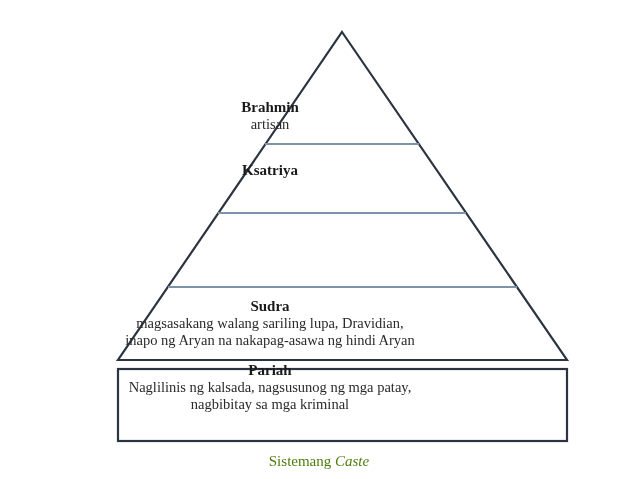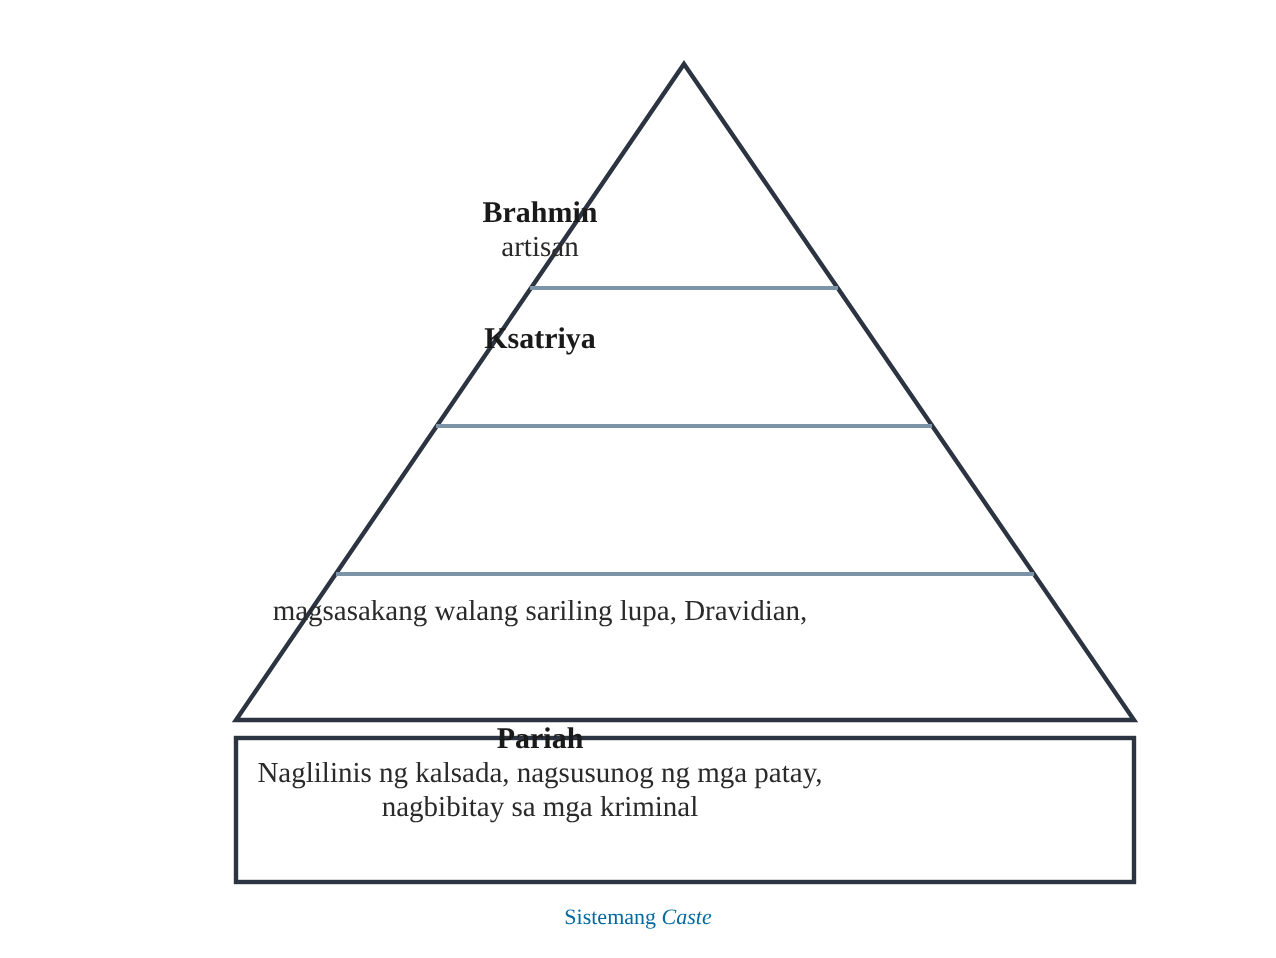--- a/index.html
+++ b/index.html
@@ -2,21 +2,21 @@
 <html><head>
 <meta charset="utf-8">
 <style>
   html, body { margin:0; padding:0; background:#ffffff; }
   body { width:638px; height:479px; position:relative; overflow:hidden;
          font-family:"Liberation Serif", "DejaVu Serif", serif; color:#222; }
   svg.pyr { position:absolute; left:0; top:0; }
   .lbl { position:absolute; left:0; width:540px; text-align:center; line-height:17px; font-size:14.5px; }
   .lbl b { display:block; font-weight:bold; font-size:15px; color:#1a1a1a; }
   .lbl span { display:block; color:#2a2a2a; }
-  .caption { position:absolute; left:0; width:638px; top:453px; text-align:center; font-size:11px; color:#0369a1; }
+  .caption { position:absolute; left:0; width:638px; top:453px; text-align:center; font-size:15px; color:#4d7c0f; }
   .caption i { font-style:italic; }
 </style>
 </head>
 <body>
 
 <svg class="pyr" width="638" height="479">
   <polygon points="342,32 567,360 118,360" fill="#ffffff" stroke="#2b3440" stroke-width="2.2" stroke-linejoin="miter"></polygon>
   <line x1="265" y1="144" x2="419" y2="144" stroke="#7d93a8" stroke-width="2"></line>
   <line x1="218" y1="213" x2="466" y2="213" stroke="#7d93a8" stroke-width="2"></line>
   <line x1="168" y1="287" x2="517" y2="287" stroke="#7d93a8" stroke-width="2"></line>
@@ -29,21 +29,23 @@
 </div>
 
 <div class="lbl" style="top:162px">
   <b>Ksatriya</b>
 </div>
 
 <div class="lbl" style="top:225px">
 </div>
 
 <div class="lbl" style="top:298px">
+  <b>Sudra</b>
   <span>magsasakang walang sariling lupa, Dravidian,</span>
+  <span>inapo ng Aryan na nakapag-asawa ng hindi Aryan</span>
 </div>
 
 <div class="lbl" style="top:362px">
   <b>Pariah</b>
   <span>Naglilinis ng kalsada, nagsusunog ng mga patay,</span>
   <span>nagbibitay sa mga kriminal</span>
 </div>
 
 <div class="caption"><span>Sistemang </span><i>Caste</i></div>
 

